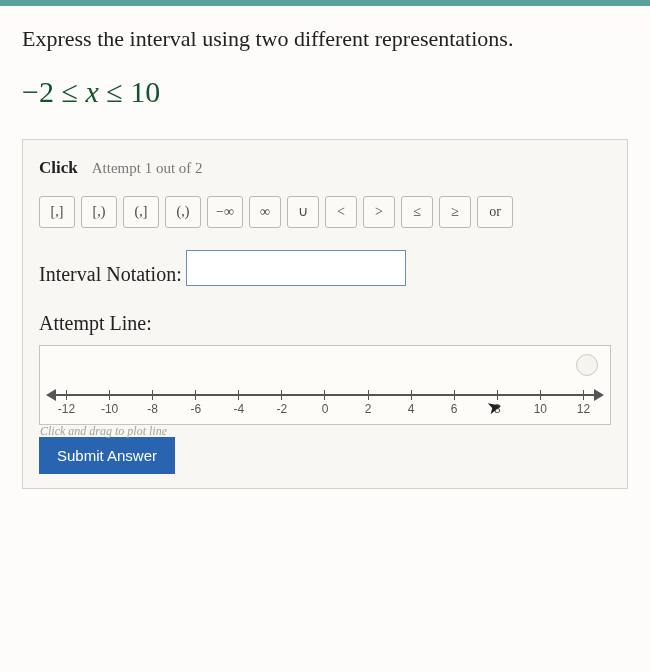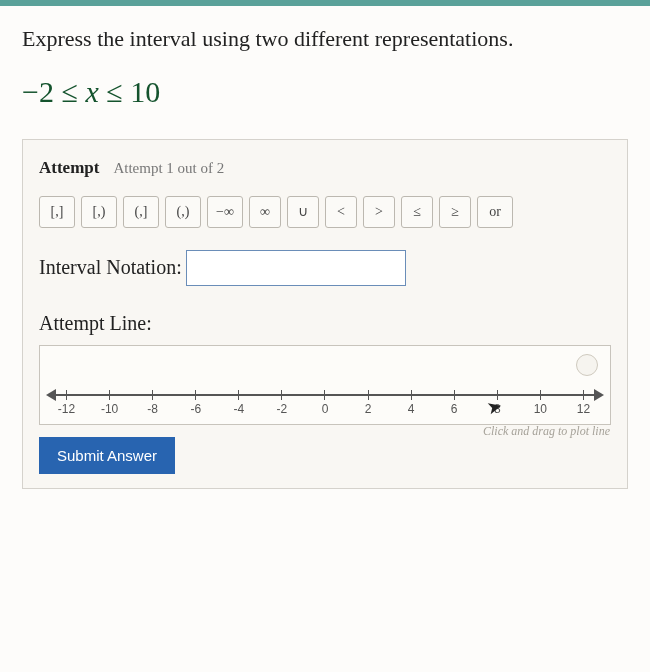--- a/index.html
+++ b/index.html
@@ -8,51 +8,51 @@
 .content{padding:18px 22px}
 .prompt{font-size:22px;color:#222;margin-bottom:20px;line-height:1.4}
 .expression{text-align:left;font-size:30px;color:#14532d;margin-bottom:30px;font-family:'Times New Roman',serif}
 .panel{border:1px solid #d5d2cc;background:#f9f7f3;padding:18px 16px 14px 16px}
 .ans-row{margin-bottom:18px}
 .ans-label{display:inline;font-weight:bold;font-size:17px;color:#222}
 .attempt{display:inline;margin-left:10px;font-size:15px;color:#777}
 .btn-row{display:flex;gap:6px;flex-wrap:nowrap;margin-bottom:22px}
 .tbtn{border:1px solid #bcb8b0;background:#fbfaf7;border-radius:3px;height:32px;min-width:36px;padding:0 8px;display:flex;align-items:center;justify-content:center;font-size:14px;color:#444;cursor:pointer;font-family:'Times New Roman',serif}
 .tbtn.sm{min-width:32px;padding:0 6px}
-.field-row{display:flex;align-items:center;gap:4px;margin-bottom:26px}
+.field-row{display:flex;align-items:flex-end;gap:4px;margin-bottom:26px}
 .field-label{font-size:20px;color:#222}
 .field-input{width:220px;height:36px;border:1px solid #6a8db8;background:#fff;padding:4px 8px;font-size:16px}
 .nl-label{font-size:20px;color:#222;margin-bottom:10px}
 .nl-box{border:1px solid #c8c4bc;background:#fdfcf9;padding:12px 14px 8px 14px;position:relative;height:80px}
 .badge{position:absolute;top:8px;right:12px;width:22px;height:22px;border-radius:50%;border:1px solid #cfcabf;background:#f6f4ef}
 .axis{position:absolute;left:14px;right:14px;top:48px;height:2px;background:#555}
 .axis:before,.axis:after{content:'';position:absolute;top:-5px;width:0;height:0;border-top:6px solid transparent;border-bottom:6px solid transparent}
 .axis:before{left:-8px;border-right:10px solid #555}
 .axis:after{right:-8px;border-left:10px solid #555}
 .ticks{position:absolute;left:26px;right:26px;top:44px;display:flex;justify-content:space-between}
 .tick{width:1px;height:10px;background:#555;position:relative}
 .tick span{position:absolute;top:12px;left:50%;transform:translateX(-50%);font-size:12px;color:#555;white-space:nowrap;font-family:Arial,sans-serif}
-.hint{position:absolute;left:0;right:0;top:78px;text-align:right;font-size:12px;color:#a6a299;font-style:italic}
+.hint{position:absolute;left:0;right:0;top:78px;text-align:left;font-size:12px;color:#a6a299;font-style:italic}
 .cursor{position:absolute;right:108px;bottom:6px;font-size:18px;color:#222;transform:rotate(-15deg)}
 .submit{margin-top:12px;background:#2864b0;color:#fff;border:none;padding:10px 18px;font-size:15px;cursor:pointer;font-family:Arial,sans-serif}
 </style>
 </head>
 <body>
 
 <div class="topbar"></div>
 <div class="content">
 
   <div class="prompt">Express the interval using two different representations.</div>
   <div class="expression">
     <span style="font-style:normal">−2 ≤ </span><span style="font-style:italic">x</span><span style="font-style:normal"> ≤ 10</span>
   </div>
 
   <div class="panel">
     <div class="ans-row">
-      <span class="ans-label">Attempt</span>
+      <span class="ans-label">Click</span>
       <span class="attempt">Attempt 1 out of 2</span>
     </div>
 
     <div class="btn-row">
       <div class="tbtn">[,]</div>
       <div class="tbtn">[,)</div>
       <div class="tbtn">(,]</div>
       <div class="tbtn">(,)</div>
       <div class="tbtn">−∞</div>
       <div class="tbtn sm">∞</div>

